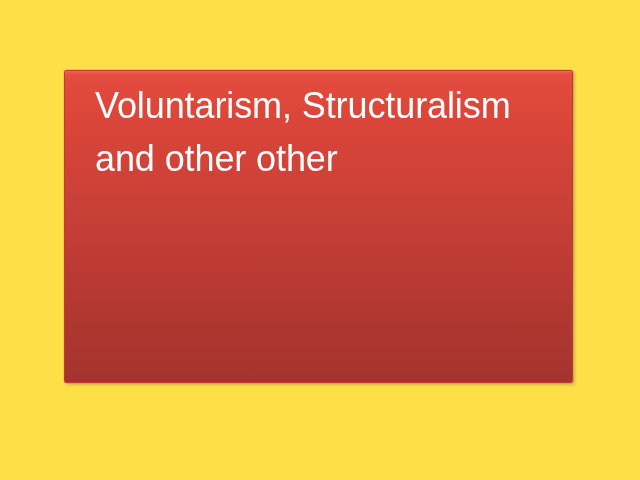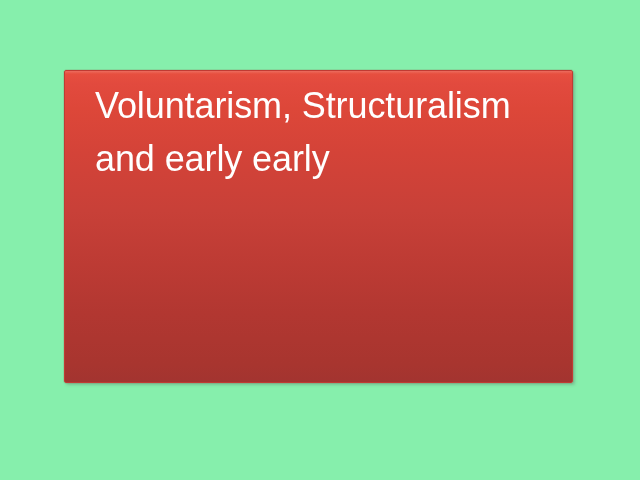--- a/index.html
+++ b/index.html
@@ -11,21 +11,21 @@
     width: 640px;
     height: 480px;
     background: #ffffff;
     font-family: "Liberation Sans", sans-serif;
     overflow: hidden;
   }
   .slide-canvas {
     position: relative;
     width: 640px;
     height: 480px;
-    background: #86efac;
+    background: #fde047;
   }
   
   .title-panel {
     position: absolute;
     left: 64px;
     top: 70px;
     width: 509px;
     height: 313px;
     box-sizing: border-box;
     border: 1px solid #c03b33;
@@ -77,17 +77,17 @@
   }
 </style>
 </head>
 <body>
 
 <div class="slide-canvas">
 
   <div class="title-panel">
     <div class="title-textblock">
       <span class="title-line">Voluntarism, Structuralism</span>
-      <span class="title-line">and early early</span>
+      <span class="title-line">and other other</span>
     </div>
   </div>
 
 </div>
 
 </body></html>

